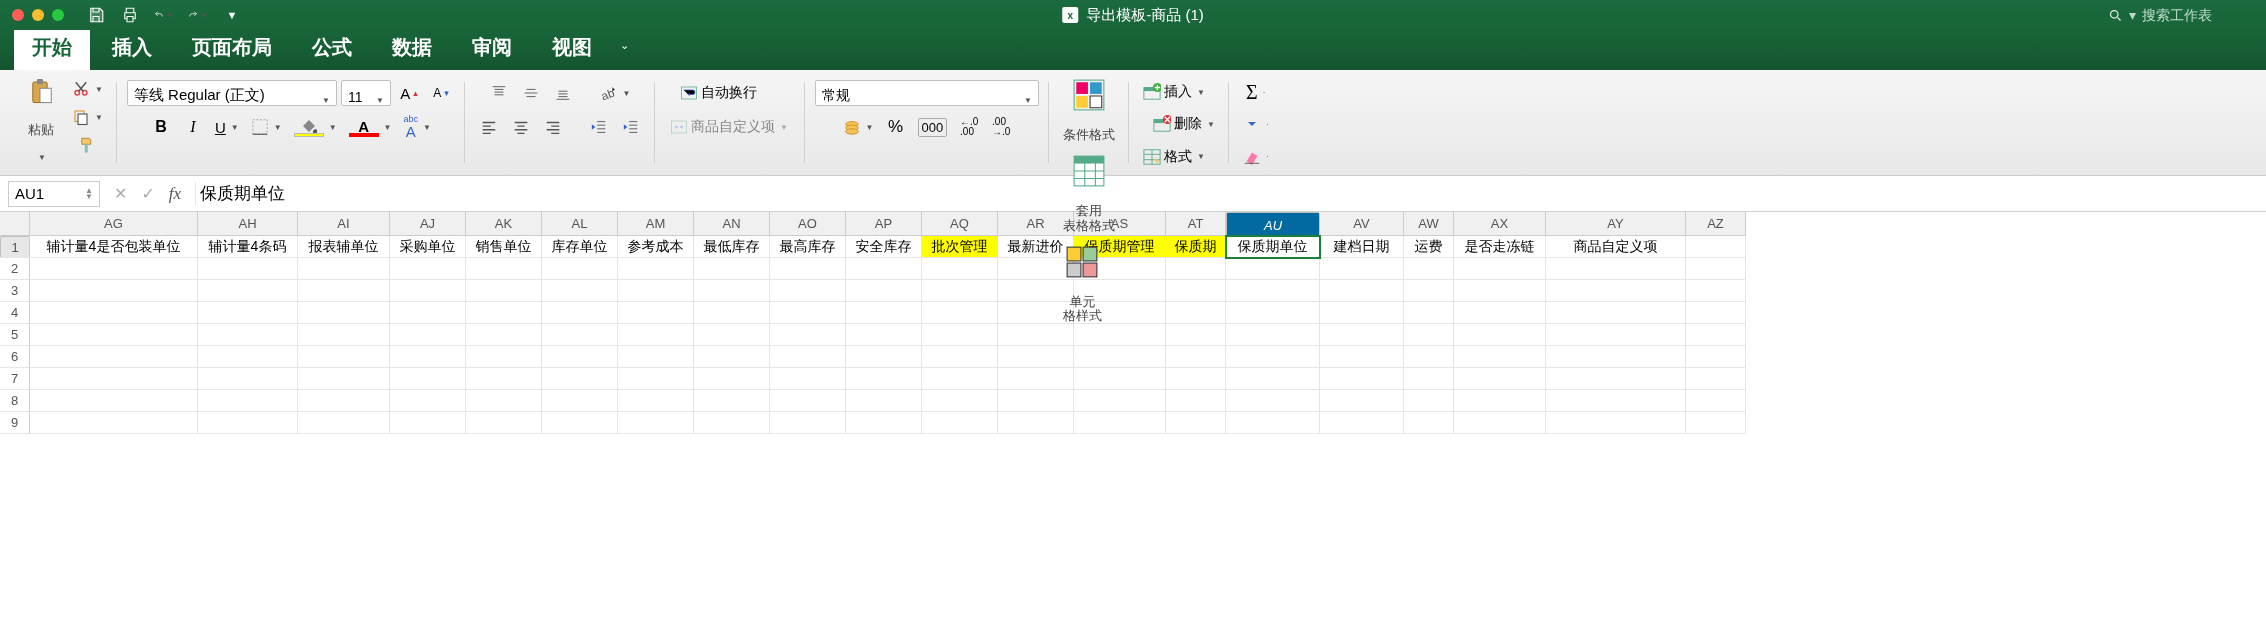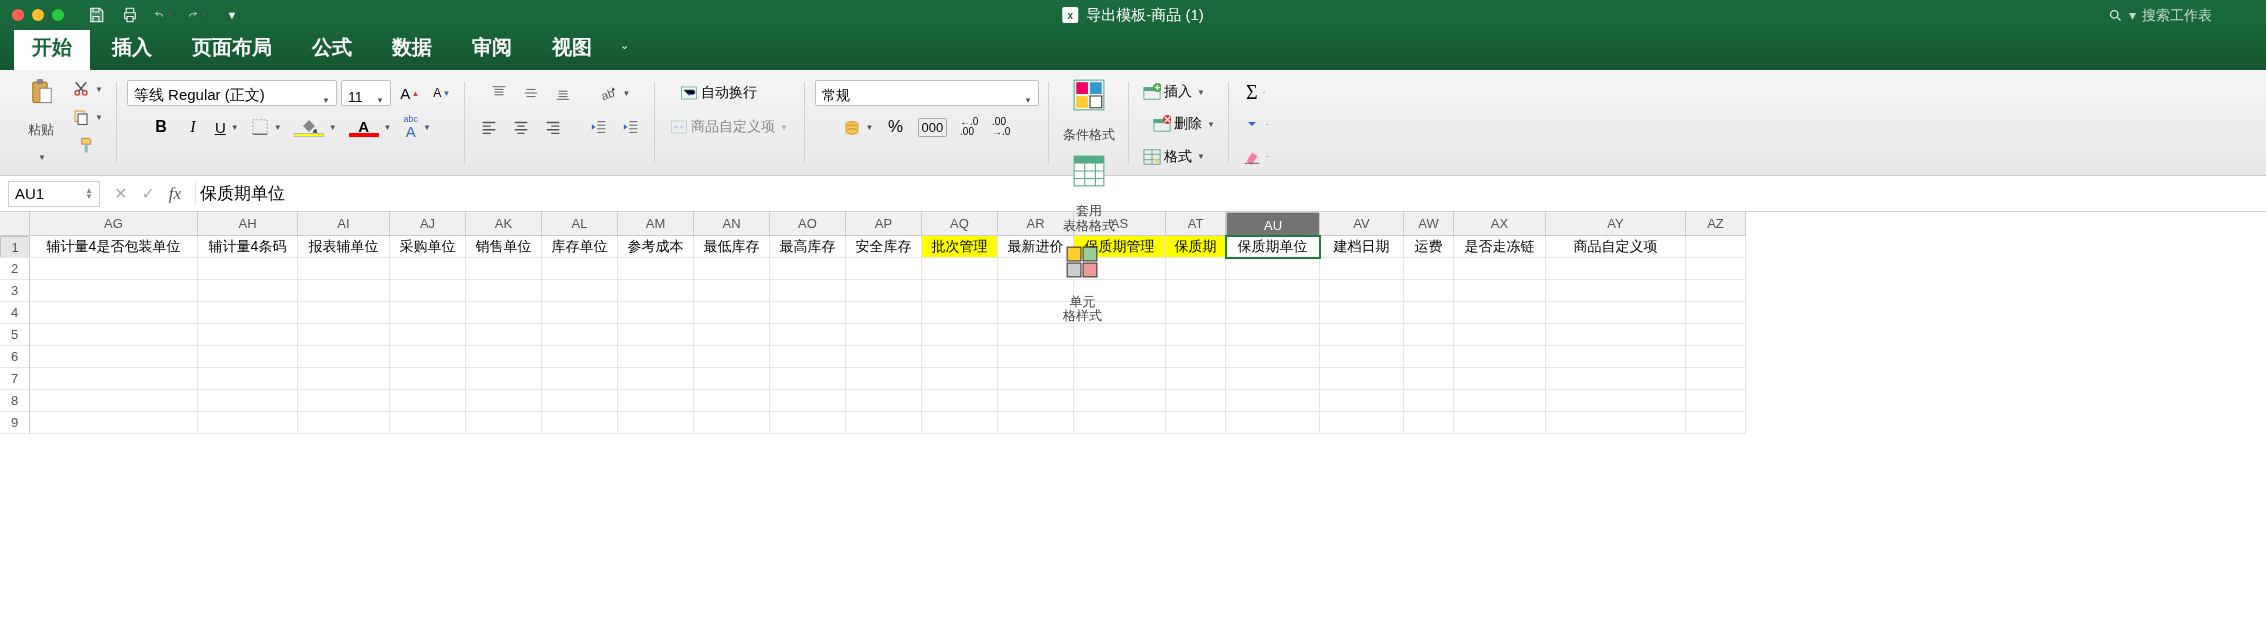--- a/index.html
+++ b/index.html
@@ -52,21 +52,21 @@
   
   
   .grid { display:flex; }
   .rowhdrs{display:flex;flex-direction:column;}
   .corner{width:30px;height:24px;background:#f0f0f0;border-right:1px solid #ccc;border-bottom:1px solid #ccc;}
   .rh{width:30px;height:22px;background:#fff;border-right:1px solid #ccc;border-bottom:1px solid #e5e5e5;display:flex;align-items:center;justify-content:center;font-size:13px;color:#555;}
   .rh.sel{background:#e6e6e6;}
   .cols{display:flex;flex-direction:column;flex:1;overflow:hidden;}
   .colhdrs{display:flex;height:24px;}
   .ch{background:#f0f0f0;border-right:1px solid #ccc;border-bottom:1px solid #ccc;display:flex;align-items:center;justify-content:center;font-size:13px;color:#555;flex-shrink:0;}
-  .ch.sel{background:#737373;color:#fff;}
+  .ch.sel{background:#0369a1;color:#fff;font-style:italic;}
   .datarow{display:flex;height:22px;}
   .cell{border-right:1px solid #e5e5e5;border-bottom:1px solid #e5e5e5;display:flex;align-items:center;justify-content:center;font-size:14px;padding:0 2px;white-space:nowrap;flex-shrink:0;overflow:visible;}
   .cell.hl{background:#ffff00;}
   .cell.selc{outline:2px solid #1a7f3a;outline-offset:-1px;background:#fff;z-index:2;position:relative;}
   
   .wAG{width:168px}.wAH{width:100px}.wAI{width:92px}.wAJ{width:76px}.wAK{width:76px}.wAL{width:76px}.wAM{width:76px}.wAN{width:76px}.wAO{width:76px}.wAP{width:76px}.wAQ{width:76px}.wAR{width:76px}.wAS{width:92px}.wAT{width:60px}.wAU{width:94px}.wAV{width:84px}.wAW{width:50px}.wAX{width:92px}.wAY{width:140px}.wAZ{width:60px}
   
   .yellow-bar{width:30px;height:4px;background:#ffff00;border:0.5px solid #bba;margin-top:-2px;}
   .red-bar{width:30px;height:4px;background:#ff0000;margin-top:-2px;}
   .disabled{opacity:0.45;}

